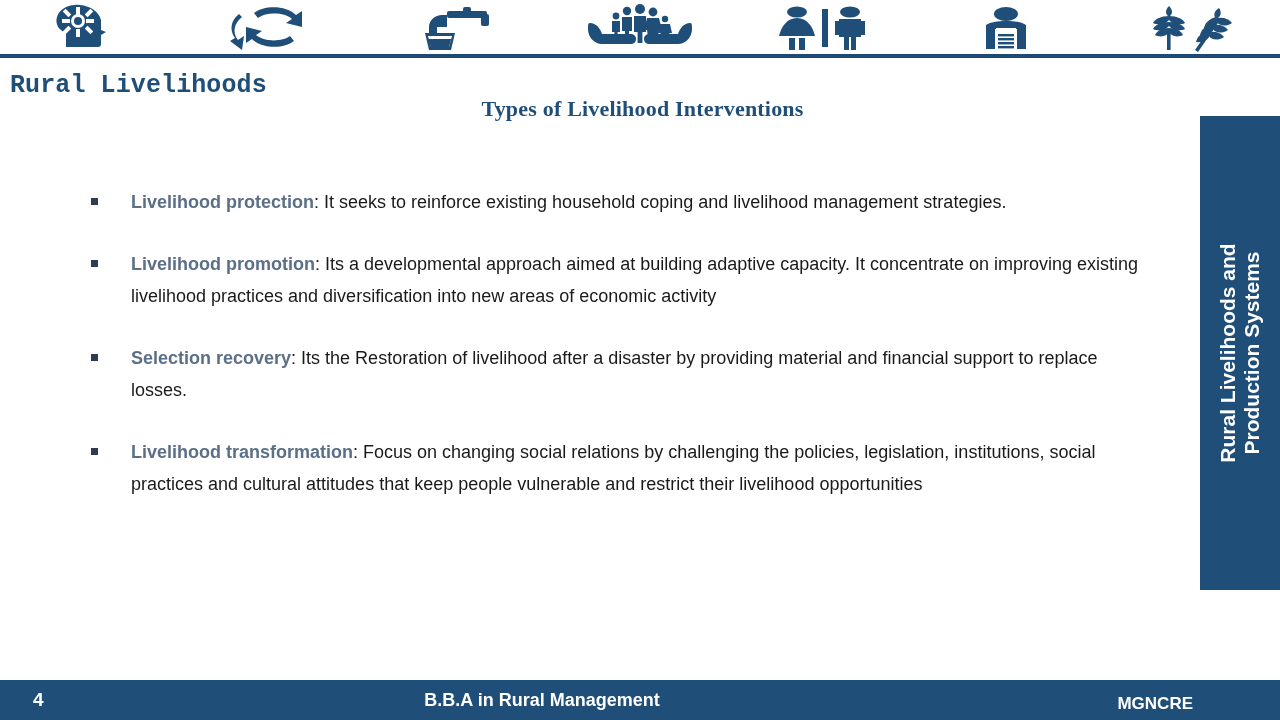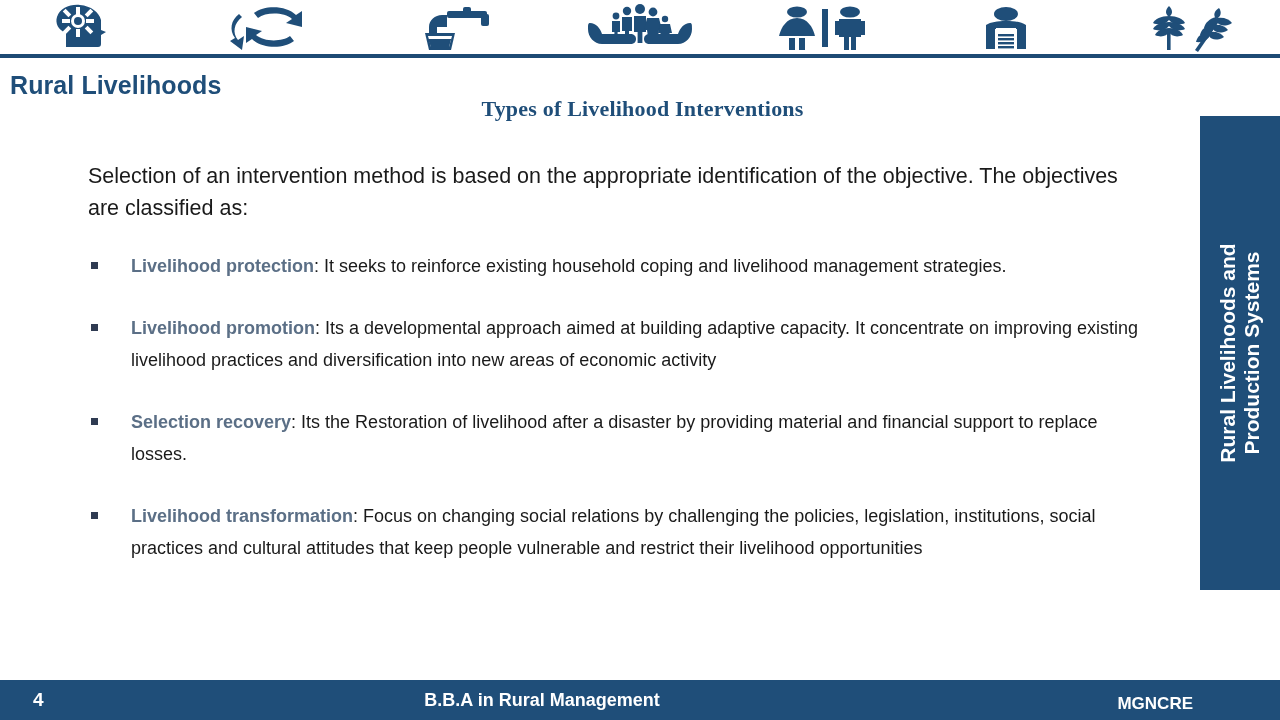--- a/index.html
+++ b/index.html
@@ -26,21 +26,21 @@
   }
   .icon-cell svg { display:block; }
   .header-rule {
     position:absolute; left:0; top:54px; width:1280px; height:4px;
     background:#1d4a74;
   }
 
   
   .course-label {
     position:absolute; left:10px; top:71px;
-    font-family:Liberation Sans, sans-serif;
+    font-family:Liberation Mono, monospace;
     font-weight:bold; font-size:25px; color:#1f4e79;
     letter-spacing:.1px; white-space:nowrap;
   }
 
   
   .slide-title {
     position:absolute; left:120px; top:96px; width:1045px;
     text-align:center;
     font-family:"Liberation Serif", serif;
     font-weight:bold; font-size:22px; color:#1f4e79;
@@ -253,21 +253,20 @@
 
   <div class="side-banner">
     <div class="side-banner-inner">
       <span>Rural Livelihoods and</span>
       <span>Production Systems</span>
     </div>
   </div>
 
   <div class="body-area">
 
-    <div class="intro">Selection of an intervention method is based on the appropriate identification of the objective. The objectives are classified as:</div>
 
     <div class="bullets">
 
       <div class="bullet">
         <span class="marker"></span>
         <span class="lead">Livelihood protection</span><span class="rest">: It seeks to reinforce existing household coping and livelihood management strategies.</span>
       </div>
 
       <div class="bullet">
         <span class="marker"></span>

